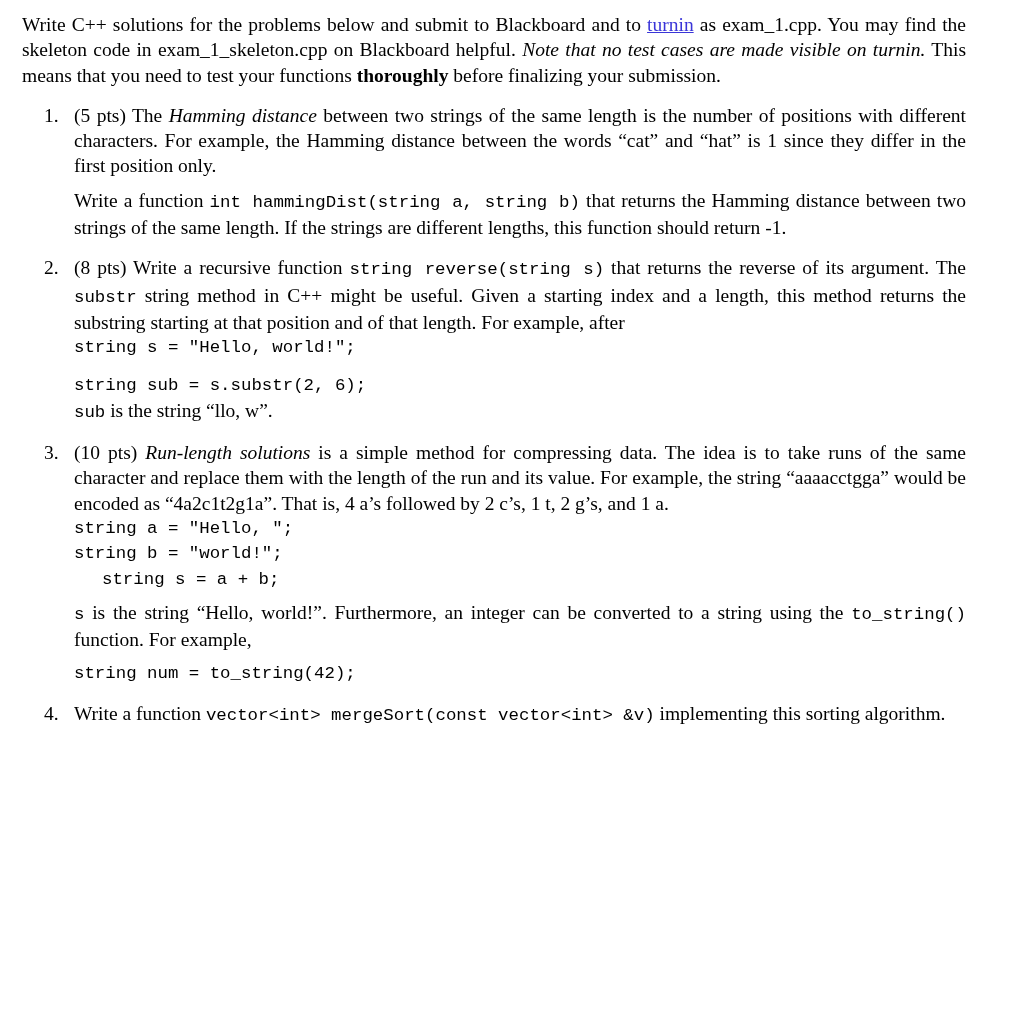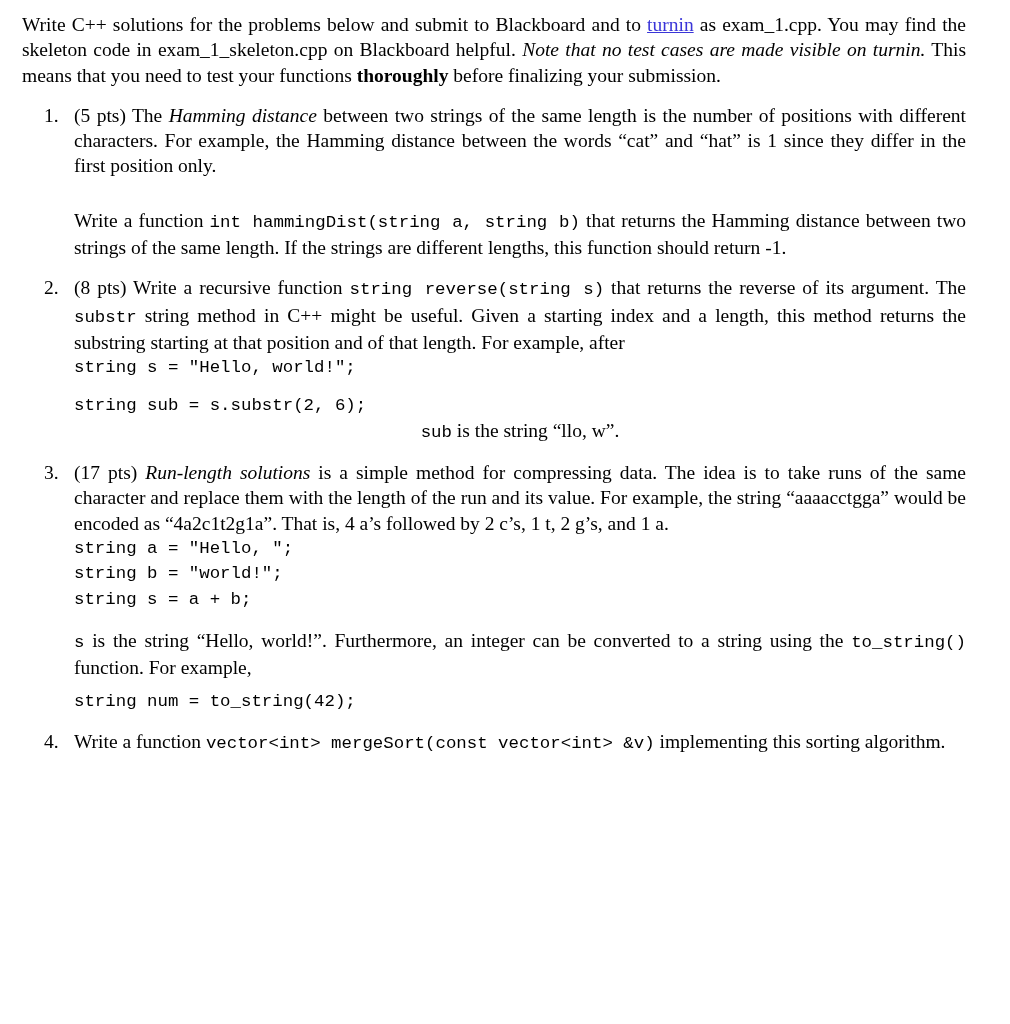--- a/index.html
+++ b/index.html
@@ -71,21 +71,21 @@
     font-size: 17.4px;
     line-height: 25.3px;
     white-space: pre;
     margin: 0;
     text-align: left;
   }
   .mixline {
     font-size: 19.5px;
     line-height: 25.3px;
     margin: 0;
-    text-align: center;
+    text-align: left;
   }
   i, .ital {
     font-style: italic;
   }
   b, .bold {
     font-weight: bold;
   }
   .link {
     color: #3a35d8;
   }
@@ -95,34 +95,34 @@
 
 <div class="page">
 
   <p class="intro">
     <span>Write C++ solutions for the problems below and submit to Blackboard and to </span><a class="link" href="#">turnin</a><span> as exam_1.cpp. You may find the skeleton code in exam_1_skeleton.cpp on Blackboard helpful. </span><i>Note that no test cases are made visible on turnin.</i><span> This means that you need to test your functions </span><b>thoroughly</b><span> before finalizing your submission.</span>
   </p>
 
   <ol class="problems" id="problem-list">
       <li>
         <p class="para"><span>(5 pts) The </span><i>Hamming distance</i><span> between two strings of the same length is the number of positions with different characters. For example, the Hamming distance between the words “cat” and “hat” is 1 since they differ in the first position only.</span></p>
-        <p class="para" style="margin-top: 29px;"><span>Write a function </span><code>int hammingDist(string a, string b)</code><span> that returns the Hamming distance between two strings of the same length. If the strings are different lengths, this function should return -1.</span></p>
+        <p class="para" style="margin-top: 9px;"><span>Write a function </span><code>int hammingDist(string a, string b)</code><span> that returns the Hamming distance between two strings of the same length. If the strings are different lengths, this function should return -1.</span></p>
       </li>
       <li>
         <p class="para"><span>(8 pts) Write a recursive function </span><code>string reverse(string s)</code><span> that returns the reverse of its argument. The </span><code>substr</code><span> string method in C++ might be useful. Given a starting index and a length, this method returns the substring starting at that position and of that length. For example, after</span></p>
         <div class="codeline" style="margin-top: 0px;">string s = "Hello, world!";</div>
         <div class="codeline" style="margin-top: 12px;">string sub = s.substr(2, 6);</div>
         <p class="mixline" style="margin-top: 0px;"><code>sub</code><span> is the string “llo, w”.</span></p>
       </li>
       <li>
-        <p class="para"><span>(17 pts) </span><i>Run-length solutions</i><span> is a simple method for compressing data. The idea is to take runs of the same character and replace them with the length of the run and its value. For example, the string “aaaacctgga” would be encoded as “4a2c1t2g1a”. That is, 4 a’s followed by 2 c’s, 1 t, 2 g’s, and 1 a.</span></p>
+        <p class="para"><span>(10 pts) </span><i>Run-length solutions</i><span> is a simple method for compressing data. The idea is to take runs of the same character and replace them with the length of the run and its value. For example, the string “aaaacctgga” would be encoded as “4a2c1t2g1a”. That is, 4 a’s followed by 2 c’s, 1 t, 2 g’s, and 1 a.</span></p>
         <div class="codeline" style="margin-top: 0px;">string a = "Hello, ";</div>
         <div class="codeline" style="margin-top: 0px;">string b = "world!";</div>
-        <div class="codeline" style="margin-top: 0px;">string s = a + b;</div>
-        <p class="para" style="margin-top: 16px;"><code>s</code><span> is the string “Hello, world!”. Furthermore, an integer can be converted to a string using the </span><code>to_string()</code><span> function. For example,</span></p>
+        <div class="codeline" style="margin-top: 0px; margin-left: 28px;">string s = a + b;</div>
+        <p class="para" style="margin-top: 8px;"><code>s</code><span> is the string “Hello, world!”. Furthermore, an integer can be converted to a string using the </span><code>to_string()</code><span> function. For example,</span></p>
         <div class="codeline" style="margin-top: 8px;">string num = to_string(42);</div>
       </li>
       <li>
         <p class="para" style="margin-top: 2px;"><span>Write a function </span><code>vector&lt;int&gt; mergeSort(const vector&lt;int&gt; &amp;v)</code><span> implementing this sorting algorithm.</span></p>
       </li>
     </ol>
 
 </div>
 
 </body></html>

